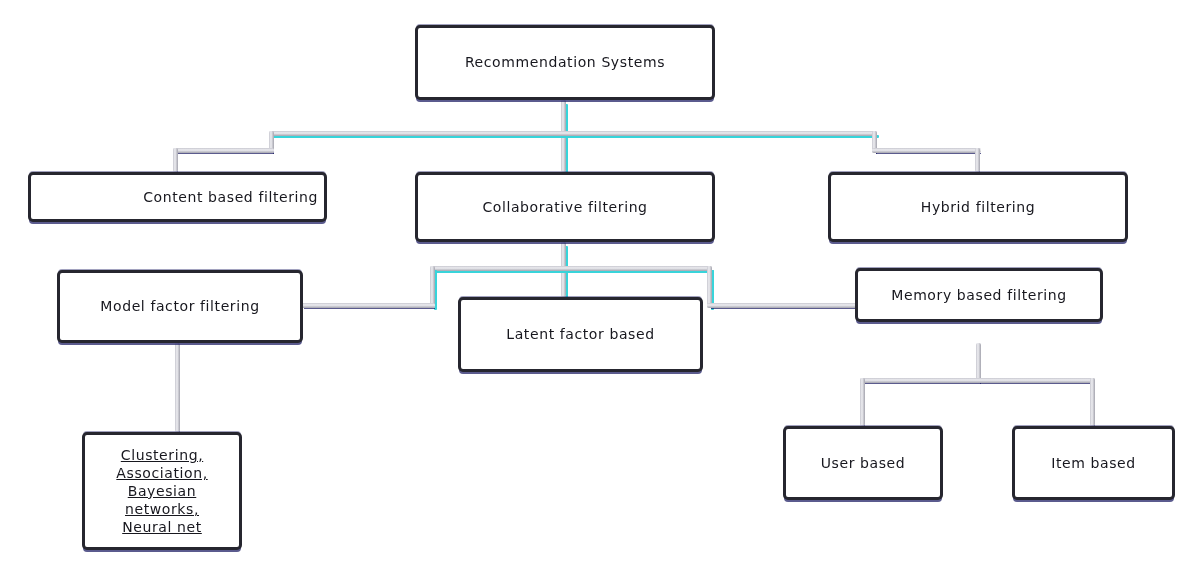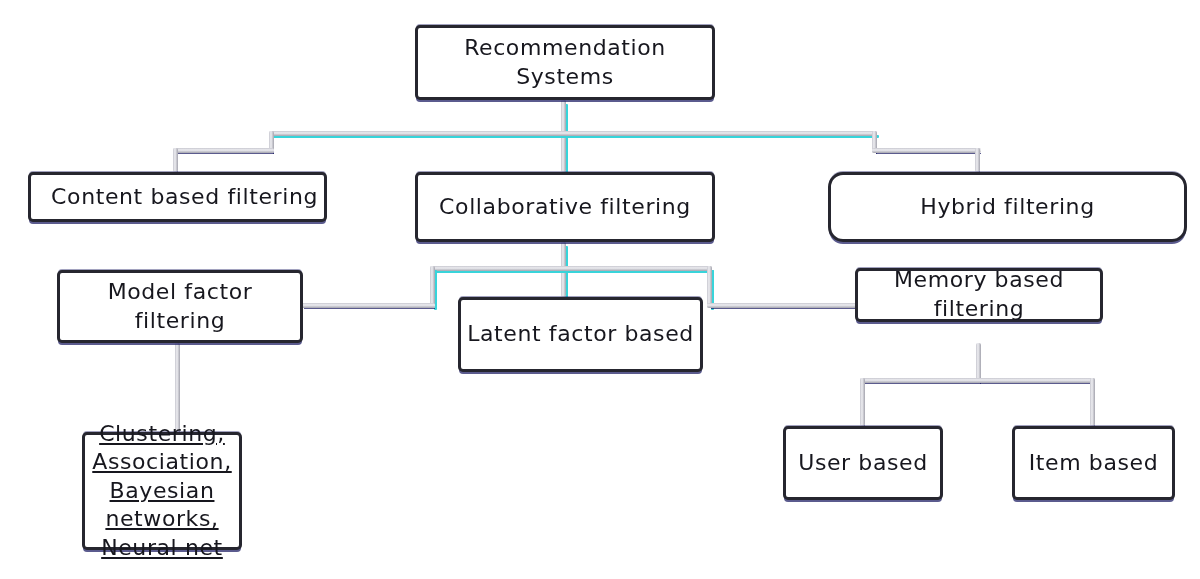--- a/index.html
+++ b/index.html
@@ -36,21 +36,21 @@
     z-index:2;
     display:flex;
     align-items:center;
     justify-content:center;
     background:var(--box-fill);
     border:3px solid var(--box-border);
     border-radius:5px;
     box-shadow:0 3px 0 -1px var(--shadow-navy),0 -2px 0 -1px rgba(22,22,94,0.4);
     box-sizing:border-box;
     text-align:center;
-    font-size:22px;
+    font-size:14px;
     letter-spacing:0.6px;
     line-height:1.3;
   }
   .node .node-label{white-space:pre-line;padding:2px 6px;}
 </style>
 </head>
 <body>
 
 <div id="canvas">
 
@@ -82,21 +82,21 @@
   </div>
 
   <div class="node" style="left:28px;top:172px;width:299px;height:50px;justify-content:flex-end;">
     <span class="node-label">Content based filtering</span>
   </div>
 
   <div class="node" style="left:415px;top:172px;width:300px;height:70px;">
     <span class="node-label">Collaborative filtering</span>
   </div>
 
-  <div class="node" style="left:828px;top:172px;width:359px;height:70px;border-radius:15px;">
+  <div class="node" style="left:828px;top:172px;width:300px;height:70px;">
     <span class="node-label">Hybrid filtering</span>
   </div>
 
   <div class="node" style="left:57px;top:270px;width:246px;height:73px;">
     <span class="node-label">Model factor filtering</span>
   </div>
 
   <div class="node" style="left:442px;top:297px;width:245px;height:75px;margin-left:16px;">
     <span class="node-label">Latent factor based</span>
   </div>

